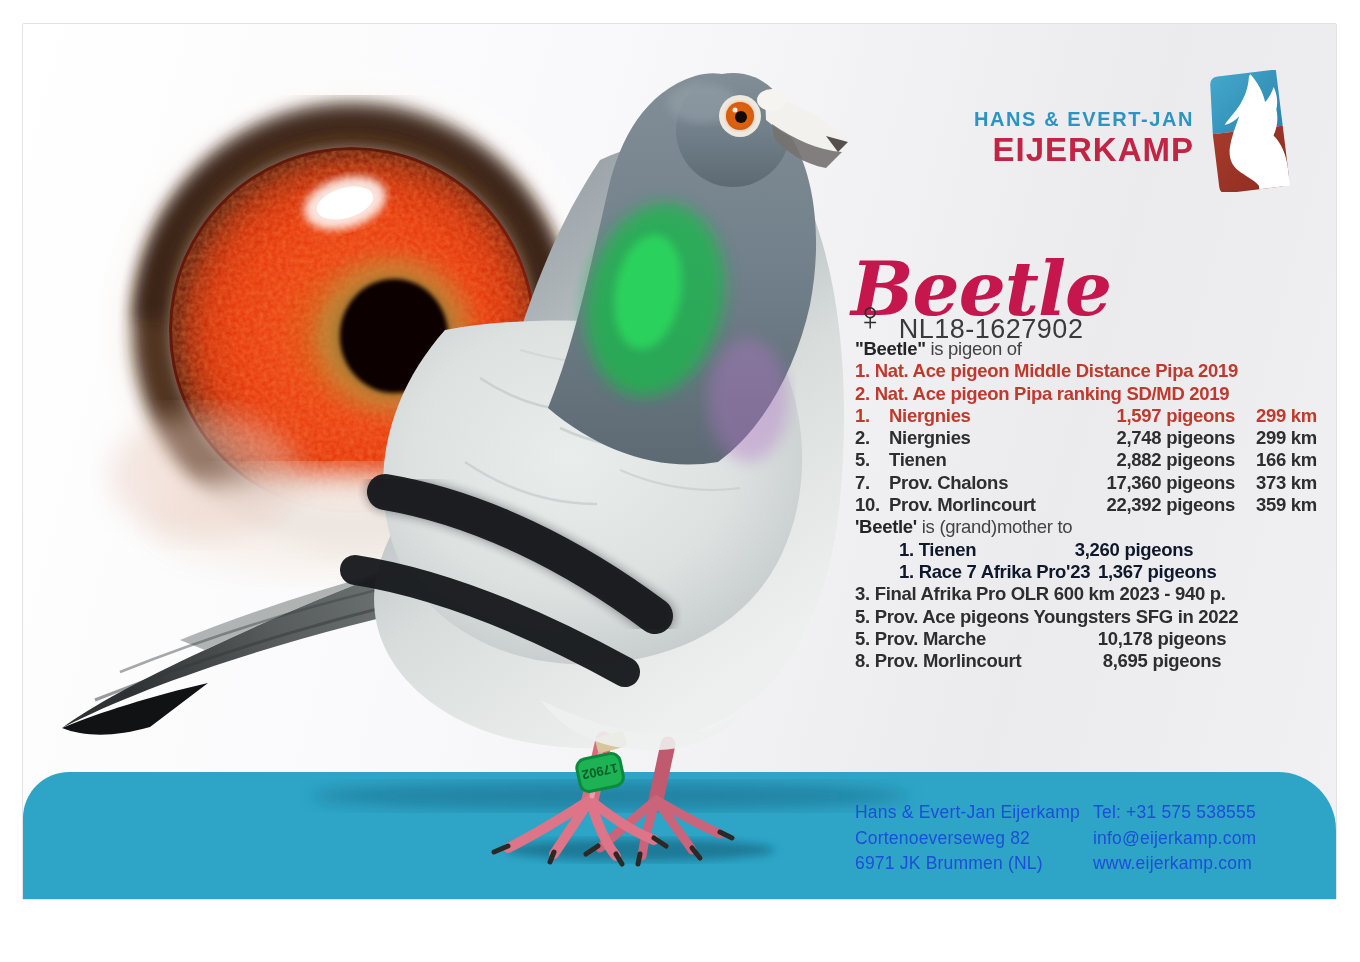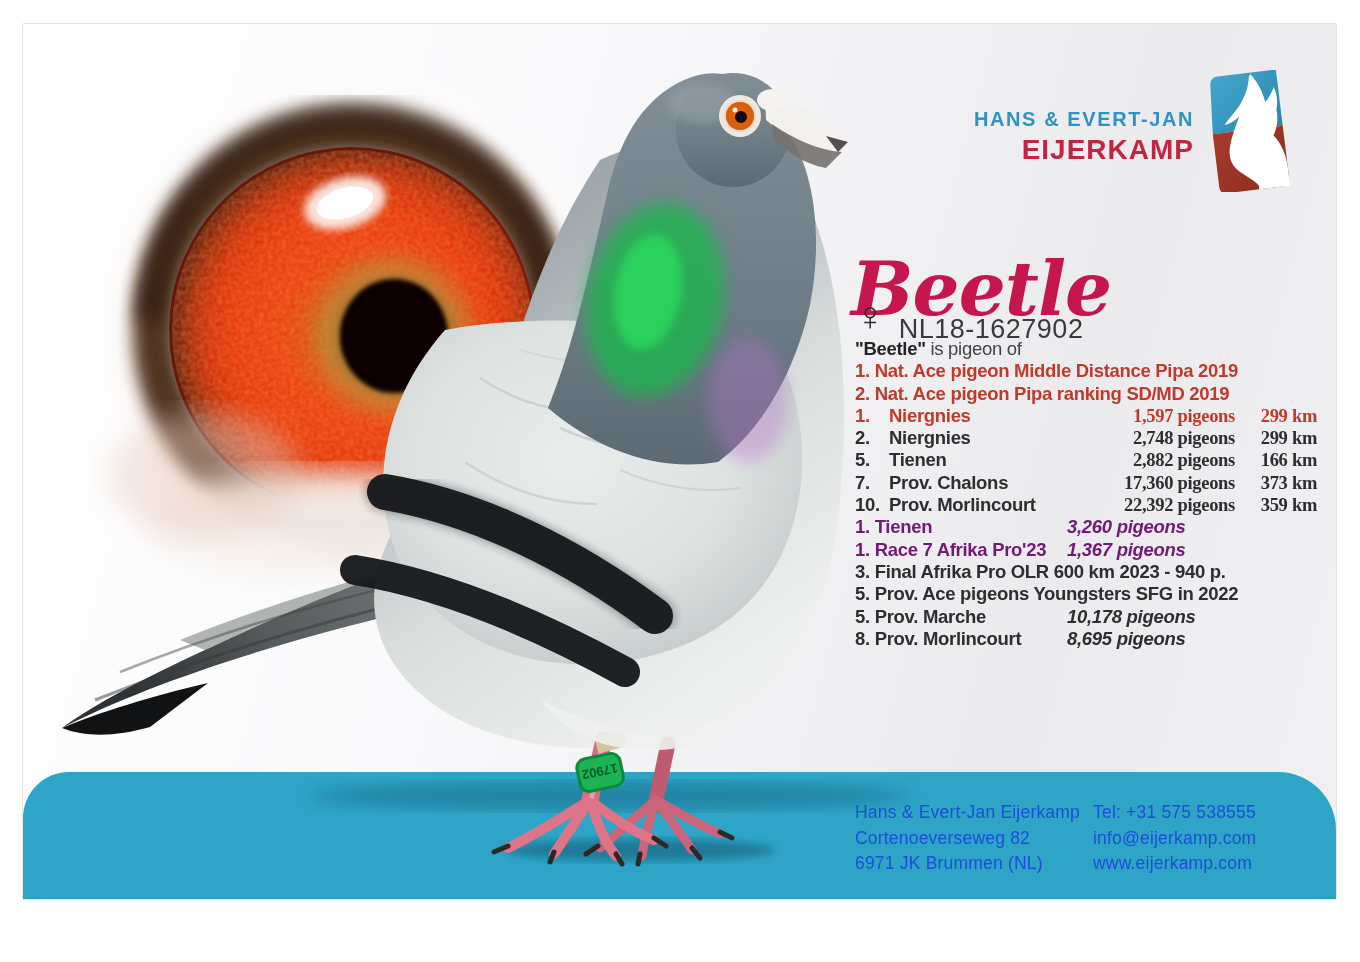--- a/index.html
+++ b/index.html
@@ -10,43 +10,43 @@
         background:linear-gradient(105deg,#ffffff 0%,#f9f9fb 38%,#ebebee 75%,#f1f1f4 100%);}
   .bar{position:absolute;left:0;bottom:0;width:100%;height:127px;
        border-radius:46px 58px 0 0;}
   .art{position:absolute;left:0;top:0;width:1360px;height:962px;z-index:2;pointer-events:none;}
   .content{position:absolute;left:0;top:0;width:1297px;height:962px;z-index:3;}
 
   
   .logo{position:absolute;left:960px;top:65px;width:330px;height:132px;}
   .logo-text{position:absolute;right:96px;top:42px;text-align:right;white-space:nowrap;}
   .logo-l1{font-size:20px;font-weight:700;letter-spacing:1.6px;line-height:24px;}
-  .logo-l2{font-size:28px;font-weight:700;letter-spacing:1px;line-height:37px;}
+  .logo-l2{font-size:33px;font-weight:700;letter-spacing:1px;line-height:37px;}
   .logo-mark{position:absolute;right:0;top:5px;width:86px;height:122px;}
 
   
   .title{position:absolute;left:851px;top:202px;font-family:"DejaVu Serif",serif;
          font-style:italic;font-weight:700;font-size:74px;letter-spacing:-1px;color:#c5174e;margin-top:44px;}
   .ring-row{position:absolute;left:855px;top:286px;display:flex;align-items:center;gap:13px;}
   .female{font-size:41px;line-height:44px;font-weight:400;color:#2c2c2e;}
   .ring{font-size:27px;letter-spacing:0.5px;color:#3a3a3c;margin-top:28px;}
 
   
   .ach{position:absolute;left:855px;top:338px;width:462px;font-size:18.5px;font-weight:700;
        letter-spacing:-0.3px;color:#2e2e30;}
   .row{height:22.3px;line-height:22.3px;white-space:nowrap;}
   .intro{font-weight:400;color:#434346;}
   .intro b{font-weight:700;color:#242426;}
   .ace{color:#bf3a2c;}
   .race{display:grid;grid-template-columns:34px 1fr 174px 82px;}
-  .race .p,.race .k{text-align:right;font-family:Liberation Serif, serif;}
+  .race .p,.race .k{text-align:right;}
   .race.hl{color:#bf3a2c;}
   .off{display:grid;grid-template-columns:1fr 250px;}
-  .off .p{text-align:left;padding-right:60px;font-style:italic;}
-  .off.hl{color:#701a75;}
+  .off .p{text-align:center;padding-right:60px;}
+  .off.hl{color:#0f172a;margin-left:44px;}
   .off.hl .p{padding-right:116px;}
 
   
   .footer-cols{position:absolute;left:855px;top:800px;display:flex;color:#1d4ed8;
                font-size:17.5px;line-height:25.5px;letter-spacing:0.2px;font-weight:400;}
   .fcol1{width:238px;}
   .fline{white-space:nowrap;}
 </style>
 </head>
 <body>
@@ -271,20 +271,21 @@
             <span class="p">17,360 pigeons</span>
             <span class="k">373 km</span>
           </div>
           <div class="row race">
             <span class="r">10.</span>
             <span class="n">Prov. Morlincourt</span>
             <span class="p">22,392 pigeons</span>
             <span class="k">359 km</span>
           </div>
         </div>
+      <div class="row intro"><b>'Beetle'</b><span> is (grand)mother to</span></div>
       <div id="offspringRows">
           <div class="row off hl">
             <span class="n">1. Tienen</span>
             <span class="p">3,260 pigeons</span>
           </div>
           <div class="row off hl">
             <span class="n">1. Race 7 Afrika Pro'23</span>
             <span class="p">1,367 pigeons</span>
           </div>
           <div class="row off">

